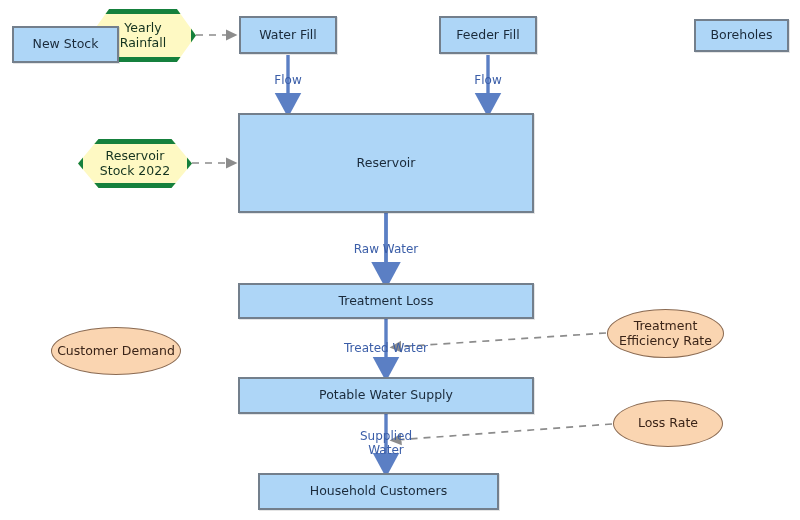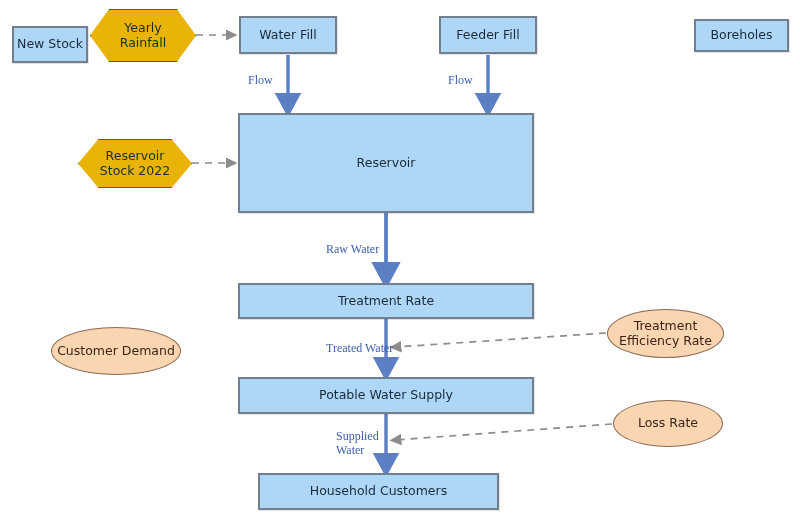--- a/index.html
+++ b/index.html
@@ -26,41 +26,40 @@
     color: #1a2a3a;
     font-size: 12.5px;
     white-space: pre-line;
   }
   .box {
     background: #aed6f7;
     border: 2px solid #737f8c;
     box-shadow: 1px 1px 0 rgba(0,0,0,0.10);
   }
   .hex {
-    background: #eab308;
-    border: 1px solid #15803d;
+    background: #fef9c3;
+    border: 5px solid #15803d;
     clip-path: polygon(18% 0%, 82% 0%, 100% 50%, 82% 100%, 18% 100%, 0% 50%);
     color: #14331f;
     align-items: center;
   }
   .ellipse {
     background: #fad5b1;
     border: 1.5px solid #8a6a52;
     border-radius: 50%;
     color: #3a2418;
   }
   .edge-label {
     position: absolute;
     color: #3b5ea8;
     font-size: 12px;
-    text-align: left;
+    text-align: center;
     line-height: 1.15;
     white-space: pre-line;
     background: transparent;
-    font-family: Liberation Serif, serif;
   }
   svg.overlay {
     position: absolute;
     left: 0;
     top: 0;
     width: 800px;
     height: 520px;
     pointer-events: none;
   }
 </style>
@@ -119,42 +118,42 @@
   <div class="node hex" style="left:90px; top:9px; width:106px; height:53px;">
     <span>Yearly
 Rainfall</span>
   </div>
 
   <div class="node hex" style="left:78px; top:139px; width:114px; height:49px;">
     <span>Reservoir
 Stock 2022</span>
   </div>
 
-  <div class="node box" style="left:12px; top:26px; width:76px; height:37px;">
+  <div class="node box" style="left:12px; top:26px; width:107px; height:37px;">
     <span>New Stock</span>
   </div>
 
   <div class="node box" style="left:239px; top:16px; width:98px; height:38px;">
     <span>Water Fill</span>
   </div>
 
   <div class="node box" style="left:439px; top:16px; width:98px; height:38px;justify-content:center;">
     <span>Feeder Fill</span>
   </div>
 
   <div class="node box" style="left:694px; top:19px; width:95px; height:33px;">
     <span>Boreholes</span>
   </div>
 
   <div class="node box" style="left:238px; top:113px; width:296px; height:100px;">
     <span>Reservoir</span>
   </div>
 
   <div class="node box" style="left:238px; top:283px; width:296px; height:36px;">
-    <span>Treatment Rate</span>
+    <span>Treatment Loss</span>
   </div>
 
   <div class="node box" style="left:238px; top:377px; width:296px; height:37px;">
     <span>Potable Water Supply</span>
   </div>
 
   <div class="node box" style="left:238px; top:473px; width:241px; height:37px;margin-left:20px;">
     <span>Household Customers</span>
   </div>
 

